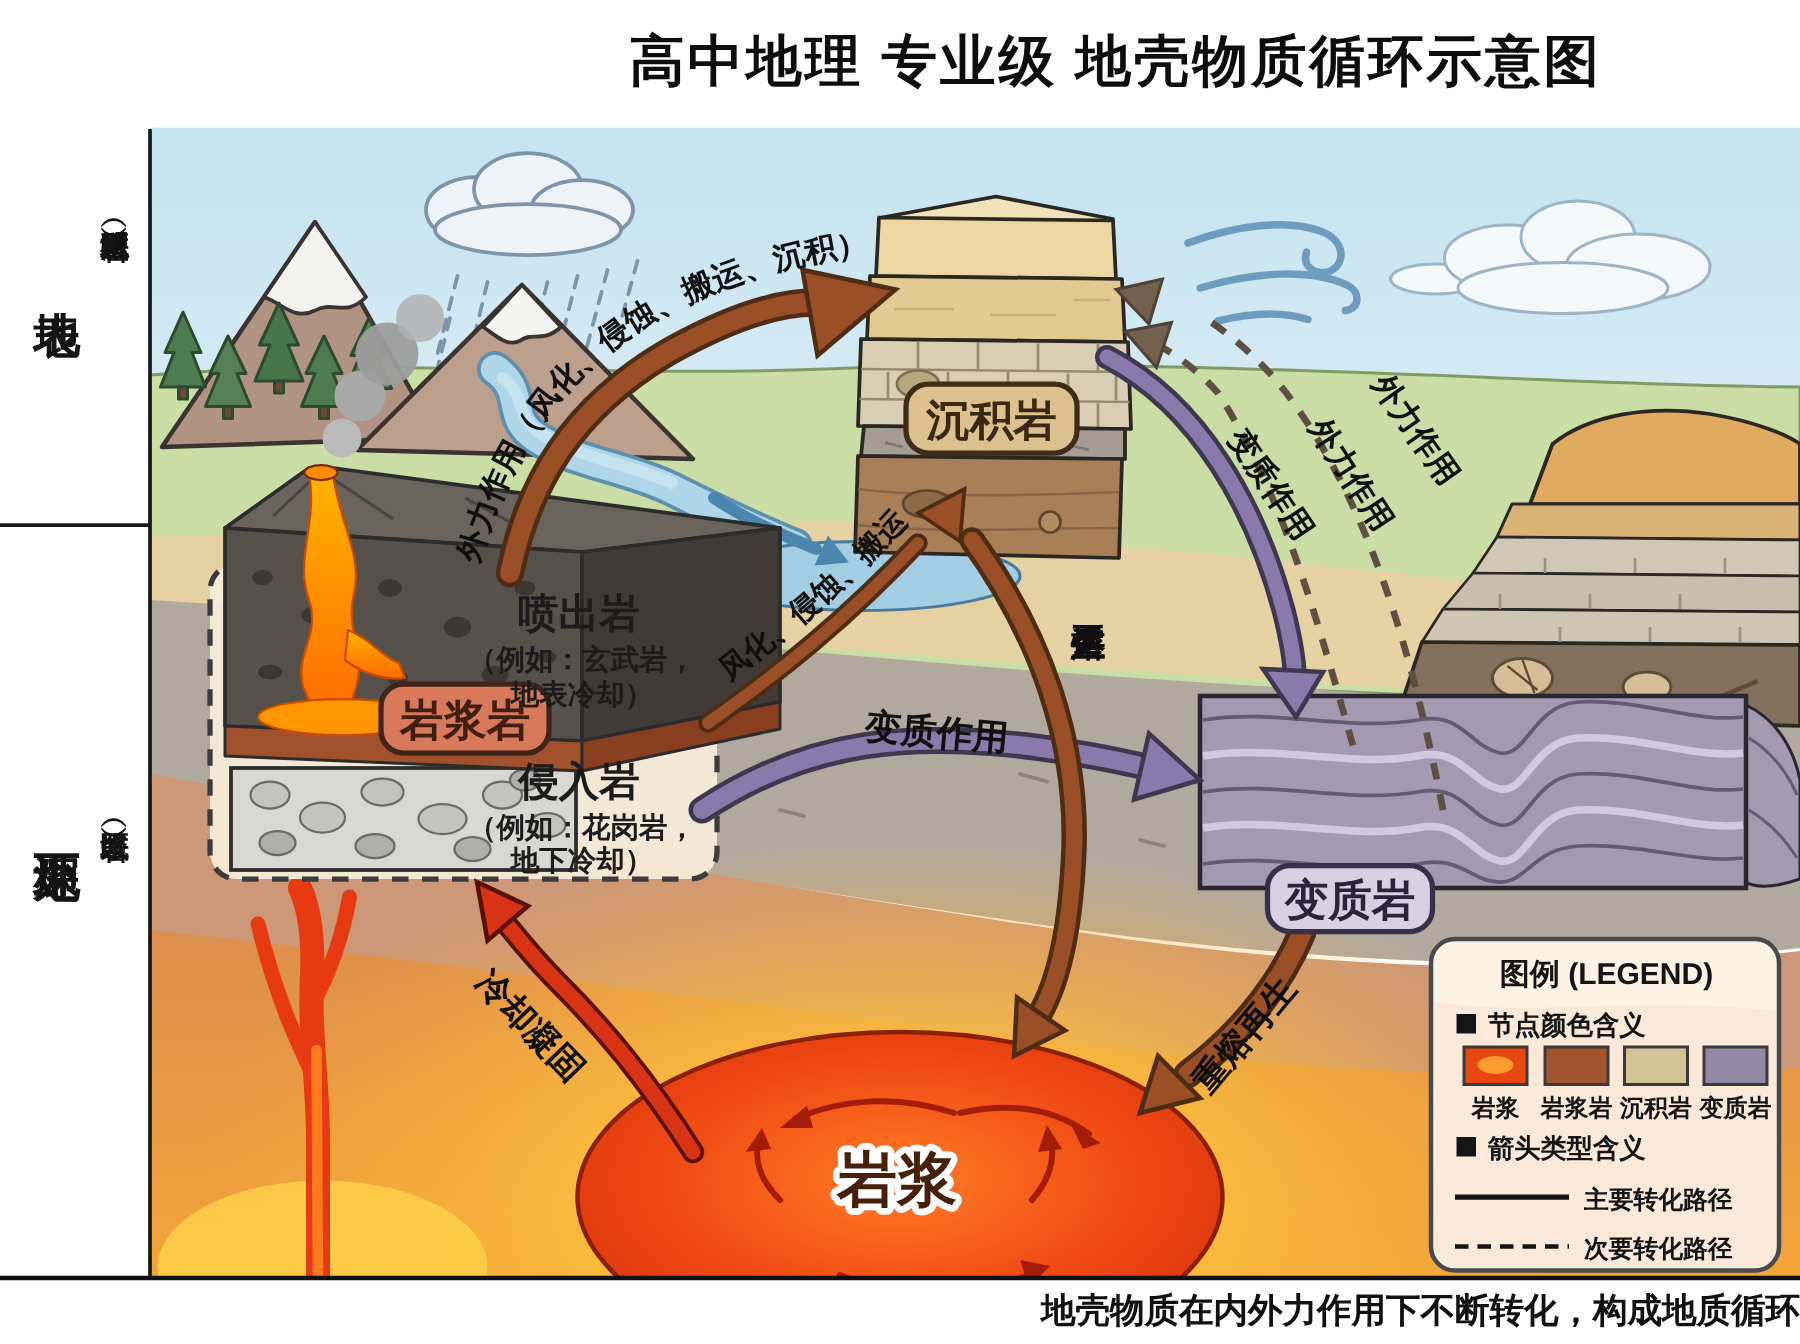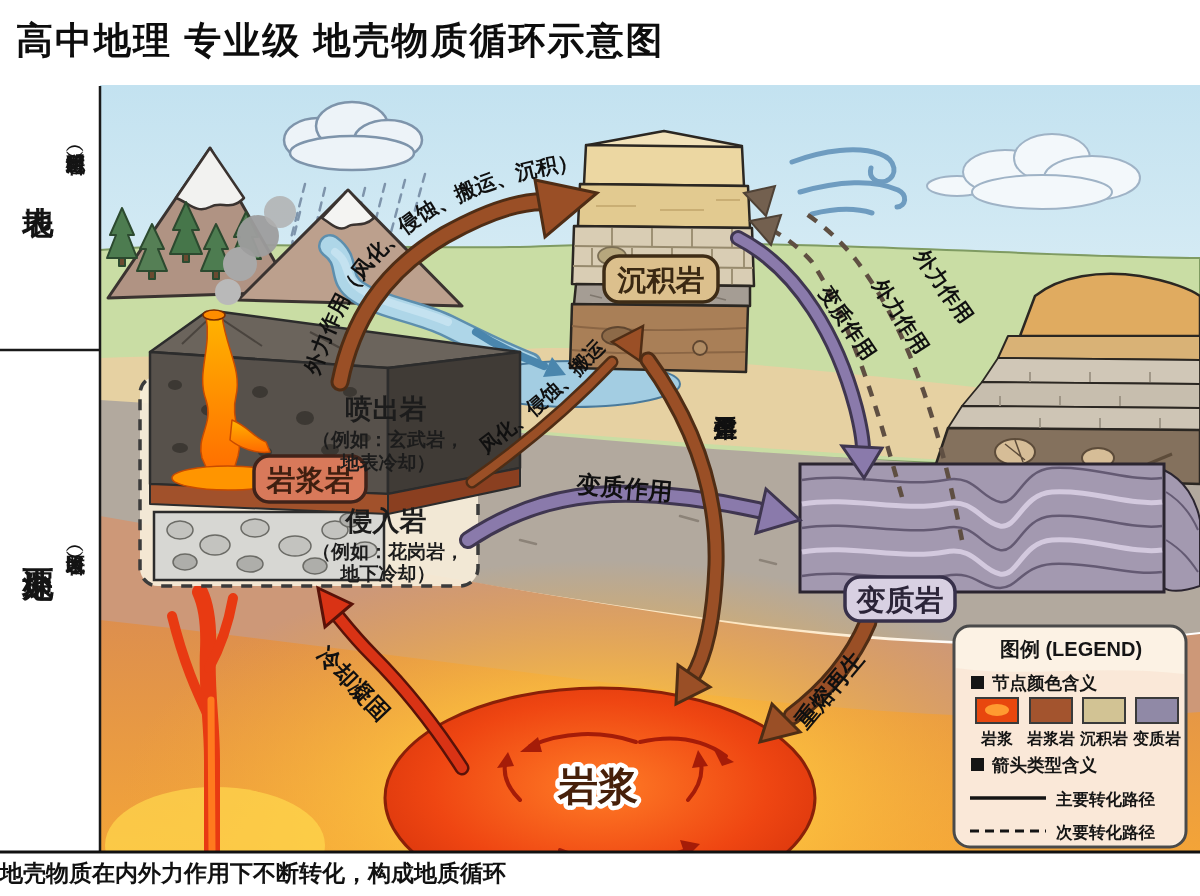--- a/index.html
+++ b/index.html
@@ -1,20 +1,20 @@
 <!DOCTYPE html>
 <html><head>
 <meta charset="utf-8">
 <style>
   html,body{margin:0;padding:0;background:#ffffff;}
   #stage{position:relative;width:1200px;height:896px;background:#ffffff;overflow:hidden;
          font-family:"Liberation Sans","DejaVu Sans",sans-serif;}
-  #title{position:absolute;top:16px;left:16px;width:1068px;text-align:left;
+  #title{position:absolute;top:16px;left:0;width:1068px;text-align:right;
          font-size:37px;font-weight:bold;color:#0d0d0d;letter-spacing:2px;}
-  #caption{position:absolute;top:858px;left:0;width:1200px;text-align:left;
+  #caption{position:absolute;top:858px;left:0;width:1200px;text-align:right;
            font-size:23px;font-weight:bold;color:#111;}
   svg text{font-family:"Liberation Sans","DejaVu Sans",sans-serif;}
   .vtext{writing-mode:vertical-rl;}
 </style>
 </head>
 <body>
 
 <div id="stage">
   <div id="title">高中地理 专业级 地壳物质循环示意图</div>
 

